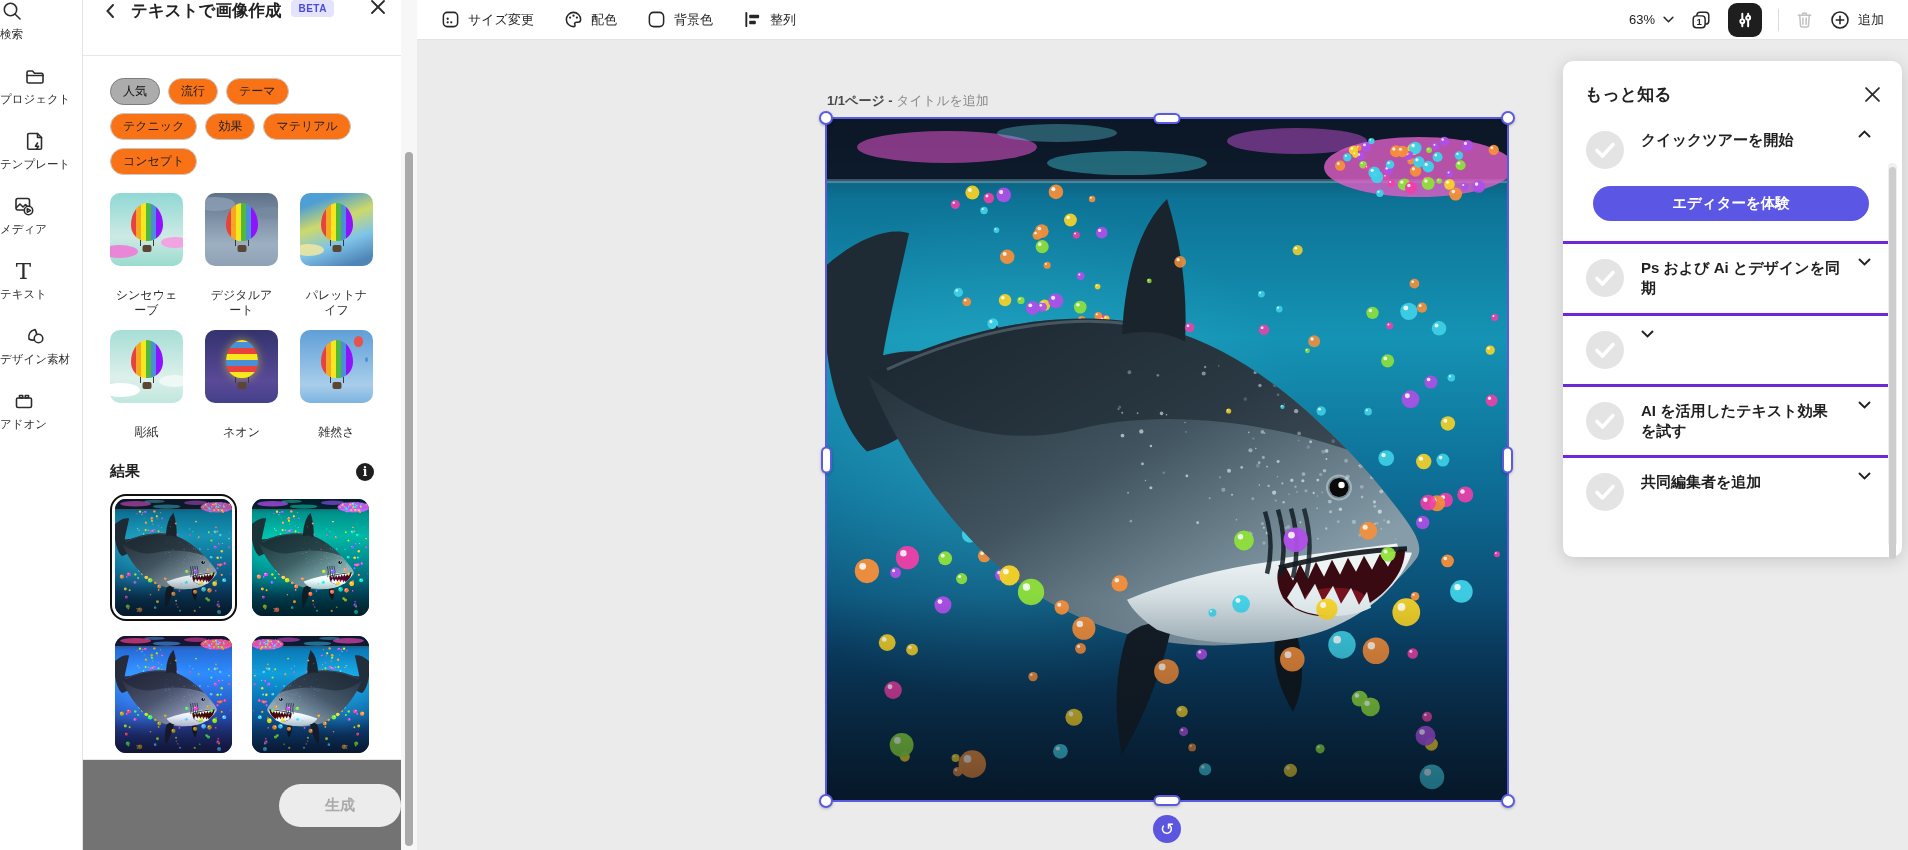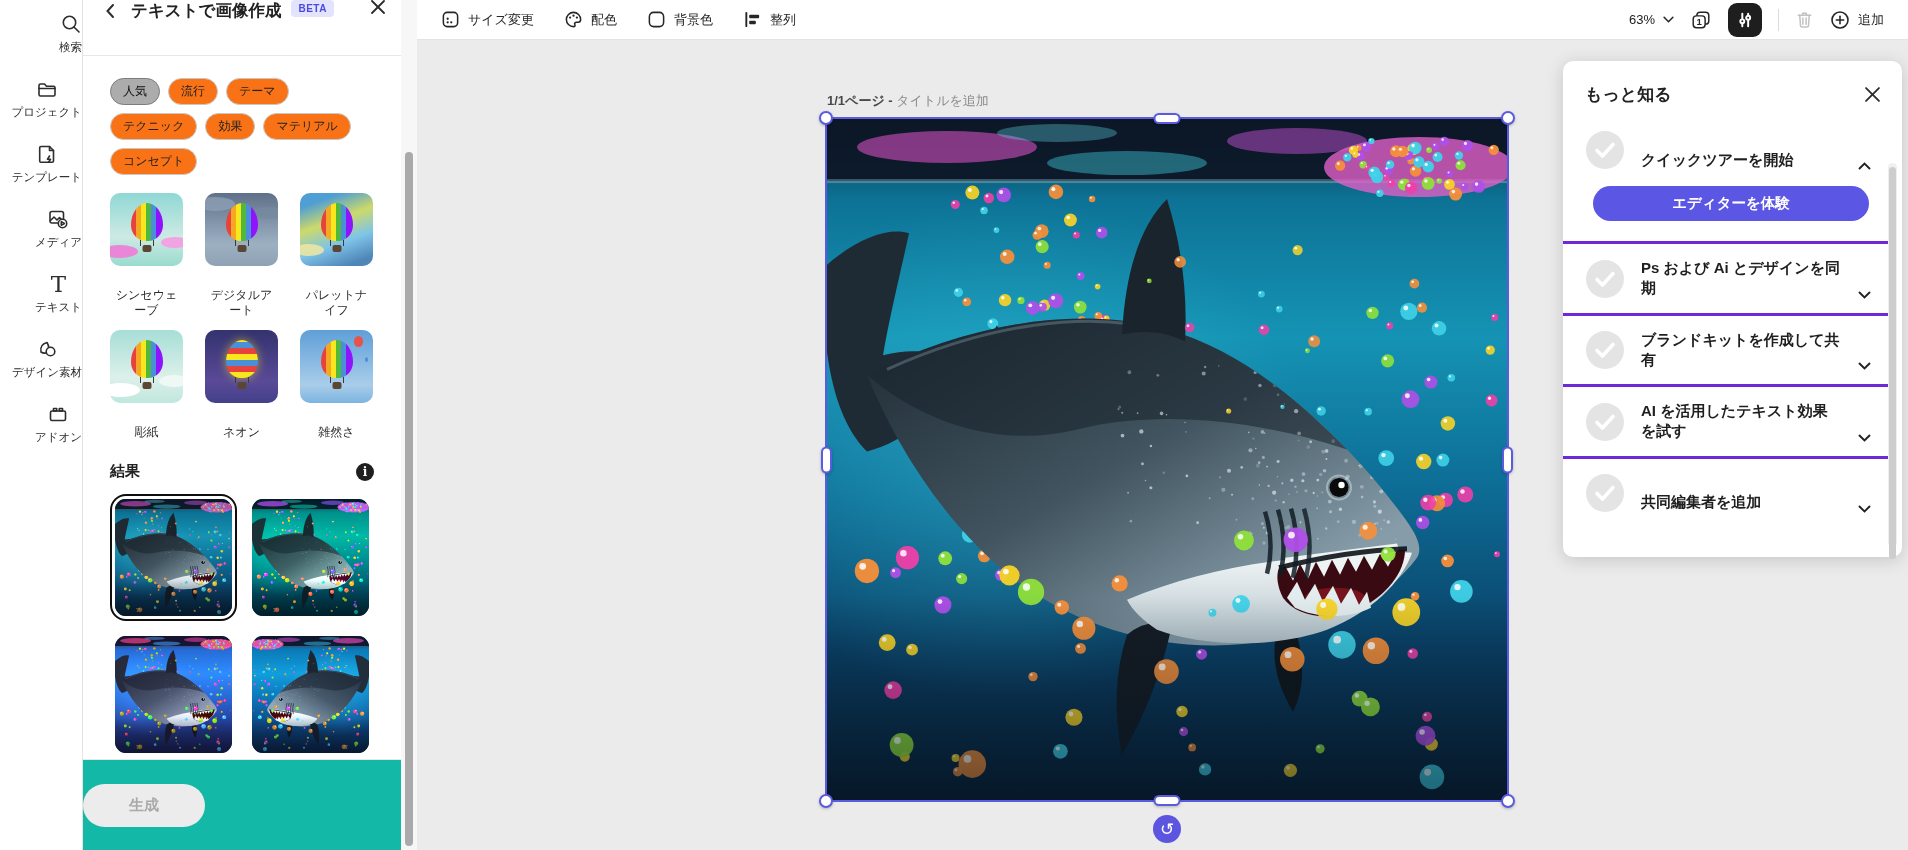--- a/index.html
+++ b/index.html
@@ -1,21 +1,21 @@
 <!DOCTYPE html>
 <html><head>
 <meta charset="utf-8">
 <style>
   html,body{margin:0;padding:0}
   body{width:1908px;height:850px;overflow:hidden;position:relative;background:#ebebeb;
        font-family:"Liberation Sans","DejaVu Sans",sans-serif;color:#222;-webkit-font-smoothing:antialiased}
   svg{display:block}
   
   .rail{position:absolute;left:0;top:0;width:83px;height:850px;background:#fff;border-right:1px solid #e3e3e3;
-        display:flex;flex-direction:column;align-items:flex-end;padding-top:13px;gap:23px;box-sizing:border-box;z-index:30}
+        display:flex;flex-direction:column;align-items:flex-start;gap:23px;box-sizing:border-box;z-index:30}
   .rail-item{display:flex;flex-direction:column;align-items:center;gap:5px;cursor:pointer;color:#2d2d2d}
   .rail-item .lbl{font-size:11.5px;white-space:nowrap}
   .rail-item svg{stroke:#2d2d2d;fill:none;stroke-width:1.6;stroke-linecap:round;stroke-linejoin:round}
   .glyphT{font-family:"DejaVu Serif","Liberation Serif",serif;font-size:23px;line-height:22px;height:22px}
   
   .panel{position:absolute;left:83px;top:0;width:318px;height:850px;background:#fff;z-index:20;box-sizing:border-box}
   .panel-header{height:56px;border-bottom:1px solid #e7e7e7;display:flex;align-items:flex-start;padding:0 16px;gap:10px;box-sizing:border-box}
   .back-btn{width:22px;height:22px;display:flex;align-items:center;justify-content:center;cursor:pointer}
   .panel-title{font-size:16.5px;font-weight:700;white-space:nowrap}
   .beta{background:#e3e3fb;color:#4a4ae0;font-size:10px;font-weight:700;letter-spacing:.5px;padding:3px 7px;border-radius:4px}
@@ -58,22 +58,22 @@
             font-family:"DejaVu Serif","Liberation Serif",serif;font-size:12px;font-weight:700;cursor:pointer}
   .results-grid{display:grid;grid-template-columns:repeat(2,1fr);gap:10px;margin-top:13px}
   .result-wrap{border:2.5px solid transparent;border-radius:16px;padding:3px;cursor:pointer}
   .result-wrap.selected{border-color:#0f0f0f}
   .result{width:100%;aspect-ratio:1/1;border-radius:11px;overflow:hidden;position:relative;background:#0a3550}
   .scene-svg{width:100%;height:100%}
   .r1{filter:hue-rotate(-20deg) saturate(1.3) brightness(1.12)}
   .r2{filter:hue-rotate(28deg) saturate(1.25) brightness(1.05)}
   .r3{transform:scaleX(-1);filter:hue-rotate(8deg) saturate(1.15) brightness(1.08)}
   .load-more{display:flex;align-items:center;justify-content:center;gap:9px;margin-top:16px;font-size:13.5px;color:#8b5cf6;cursor:pointer}
-  .panel-footer{position:absolute;left:0;right:0;bottom:0;height:90px;background:#14b8a6;border-top:1px solid #e7e7e7;
-                display:flex;align-items:center;justify-content:flex-start}
+  .panel-footer{position:absolute;left:0;right:0;bottom:0;height:90px;background:#737373;border-top:1px solid #e7e7e7;
+                display:flex;align-items:center;justify-content:flex-end}
   .generate-btn{border:none;background:#ececec;color:#a9a9a9;font-weight:700;font-size:15px;padding:12px 46px;border-radius:24px;cursor:default}
   
   .panel-sb{position:absolute;left:401px;top:0;width:16px;height:850px;background:#f7f7f7;z-index:25}
   .panel-sb .thumb{position:absolute;left:4px;top:152px;bottom:4px;width:8px;border-radius:4px;background:#aaaaaa}
   
   .toolbar{position:absolute;left:417px;right:0;top:0;height:40px;background:#fff;border-bottom:1px solid #e3e3e3;
            display:flex;align-items:center;padding:0 24px;gap:30px;box-sizing:border-box;z-index:15}
   .tb-item{display:flex;align-items:center;gap:8px;font-size:13px;color:#262626;cursor:pointer;white-space:nowrap}
   .tb-item svg{stroke:#262626;fill:none;stroke-width:1.6;stroke-linecap:round;stroke-linejoin:round}
   .tb-right{margin-left:auto;display:flex;align-items:center;gap:16px}
@@ -99,21 +99,21 @@
                  font-family:"DejaVu Sans",sans-serif}
   
   .learn{position:absolute;left:1563px;top:61px;width:339px;height:496px;background:#fff;border-radius:10px;
          box-shadow:0 3px 18px rgba(0,0,0,.16);z-index:40;box-sizing:border-box}
   .learn-header{display:flex;align-items:center;justify-content:space-between;padding:22px 22px 10px}
   .learn-title{font-size:17px;font-weight:700}
   .learn-close{cursor:pointer;display:flex}
   .learn-list{padding:0 10px 0 0}
   .learn-item{border-top:3px solid #6d28d9;padding:0 20px 0 22px}
   .learn-item:first-child{border-top:none}
-  .li-head{display:flex;align-items:flex-end;gap:16px;padding:14px 0;cursor:pointer}
+  .li-head{display:flex;align-items:flex-start;gap:16px;padding:14px 0;cursor:pointer}
   .li-label{flex:1;font-size:15px;font-weight:700;color:#1f1f1f;line-height:1.35}
   .check-c{flex:0 0 40px}
   .chev{flex:0 0 14px;display:flex}
   .cta-btn{display:block;margin:2px 4px 20px 8px;width:276px;height:35px;border:none;border-radius:18px;background:#5b57e4;
            color:#fff;font-size:14.5px;font-weight:700;cursor:pointer}
   .learn-sb{position:absolute;right:5px;top:102px;bottom:10px;width:9px;border-radius:5px;background:#f0f0f0}
   .learn-sb .thumb{position:absolute;left:1px;top:4px;width:7px;height:392px;border-radius:4px;background:#cdcdcd}
 </style>
 </head>
 <body>
@@ -1096,21 +1096,20 @@
             </svg>
           </span>
       </div>
     </div>
     <div class="learn-item">
       <div class="li-head">
         <svg class="check-c" width="40" height="40" viewBox="0 0 40 40">
             <circle cx="20" cy="20" r="19" fill="#e4e4e4"></circle>
             <path d="M12 20.5 L17.5 26 L28 14.5" fill="none" stroke="#fff" stroke-width="3.6" stroke-linecap="round" stroke-linejoin="round"></path>
           </svg>
-        <span class="li-label">ブランドキットを作成して共有</span>
         <span class="chev">
             <svg width="13" height="8" viewBox="0 0 12 8" fill="none" stroke="#222" stroke-width="1.9" stroke-linecap="round">
               <path d="M1 1.5 L6 6.5 L11 1.5"></path>
             </svg>
           </span>
       </div>
     </div>
     <div class="learn-item">
       <div class="li-head">
         <svg class="check-c" width="40" height="40" viewBox="0 0 40 40">

